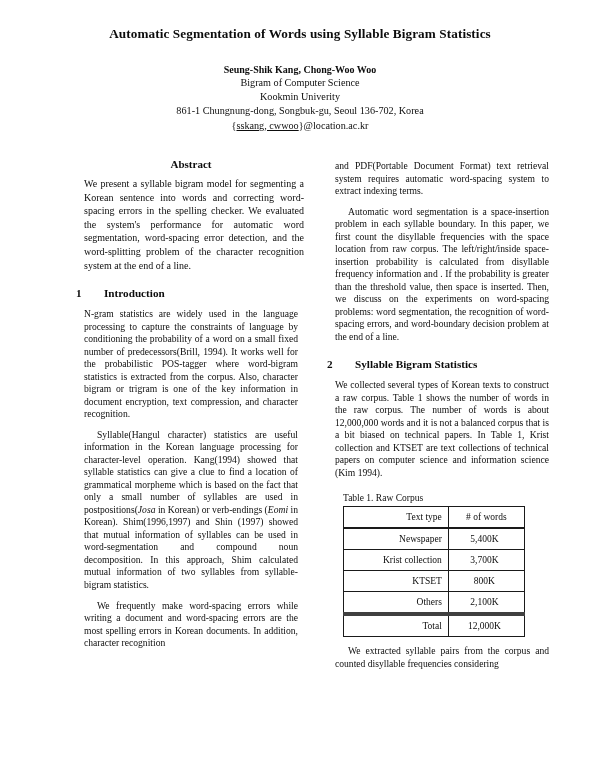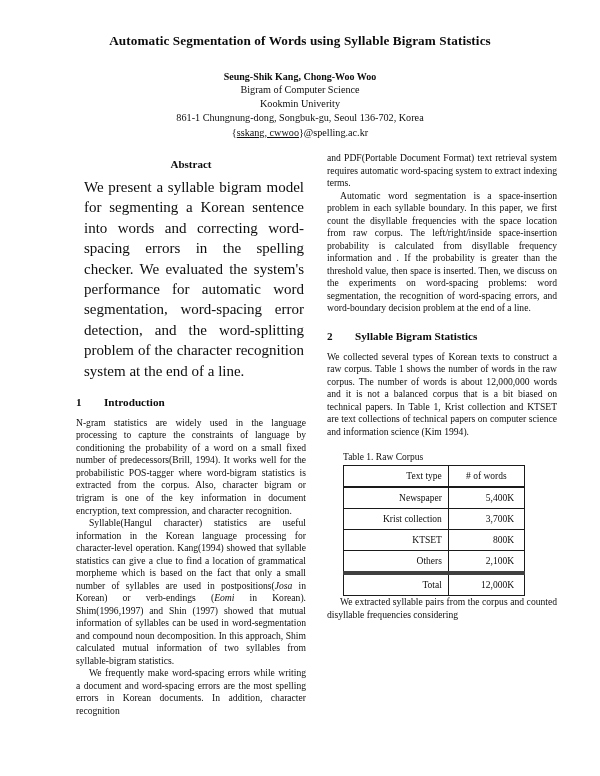--- a/index.html
+++ b/index.html
@@ -13,21 +13,21 @@
     height: 776px;
     font-family: "Liberation Serif", "DejaVu Serif", serif;
     color: #0d0d0d;
     -webkit-font-smoothing: antialiased;
   }
   .page {
     position: relative;
     width: 600px;
     height: 776px;
     box-sizing: border-box;
-    padding: 7px;
+    padding: 0;
     overflow: hidden;
     background: #ffffff;
   }
 
   
   .title {
     margin: 0;
     padding: 26px 58px 0 58px;
     font-size: 13.2px;
     font-weight: bold;
@@ -85,30 +85,30 @@
     margin: 15px 0 9px 0;
     display: flex;
     align-items: baseline;
   }
   .sec-num {
     display: inline-block;
     width: 28px;
     flex: 0 0 28px;
   }
   p.body-text {
-    margin: 0;
+    margin: 8px;
     font-size: 9.6px;
     line-height: 1.305;
     text-align: justify;
     text-justify: inter-word;
     hyphens: none;
   }
   p.abstract-text {
     margin: 0;
-    font-size: 15px;
+    font-size: 10px;
     line-height: 1.36;
     text-align: justify;
     padding: 0 2px 0 8px;
   }
   p.indent {
     text-indent: 13px;
   }
   .it { font-style: italic; }
 
   
@@ -132,21 +132,21 @@
     line-height: 1.15;
     height: 12px;
   }
   table.raw-corpus .c-type {
     width: 110px;
     text-align: right;
     padding-left: 10px;
   }
   table.raw-corpus .c-num {
     width: 72px;
-    text-align: right;
+    text-align: center;
     padding-right: 10px;
   }
   table.raw-corpus thead td {
     text-align: center;
     border-bottom: 2px solid #1a1a1a;
     padding-left: 6px;
     padding-right: 6px;
   }
   table.raw-corpus thead td.c-num { text-align: center; padding-right: 6px; margin-top: 43px; }
   table.raw-corpus tr.total-row td {
@@ -161,21 +161,21 @@
 
 <div class="page">
 
   <h1 class="title">Automatic Segmentation of Words using Syllable Bigram Statistics</h1>
 
   <div class="authors-block">
     <div class="authors-names">Seung-Shik Kang, Chong-Woo Woo</div>
     <div class="affil-line">Bigram of Computer Science</div>
     <div class="affil-line">Kookmin Univerity</div>
     <div class="affil-line">861-1 Chungnung-dong, Songbuk-gu, Seoul 136-702, Korea</div>
-    <div class="email-line"><span>{</span><span class="email-underline">sskang, cwwoo</span><span>}@spelling.ac.kr</span></div>
+    <div class="email-line"><span>{</span><span class="email-underline">sskang, cwwoo</span><span>}@location.ac.kr</span></div>
   </div>
 
   <div class="columns">
 
     <div class="col">
 
       <div class="sec-head-centered">Abstract</div>
       <p class="abstract-text">We present a syllable bigram model for segmenting a Korean sentence into words and correcting word-spacing errors in the spelling checker. We evaluated the system's performance for automatic word segmentation, word-spacing error detection, and the word-splitting problem of the character recognition system at the end of a line.</p>
 
       <div class="sec-head">

